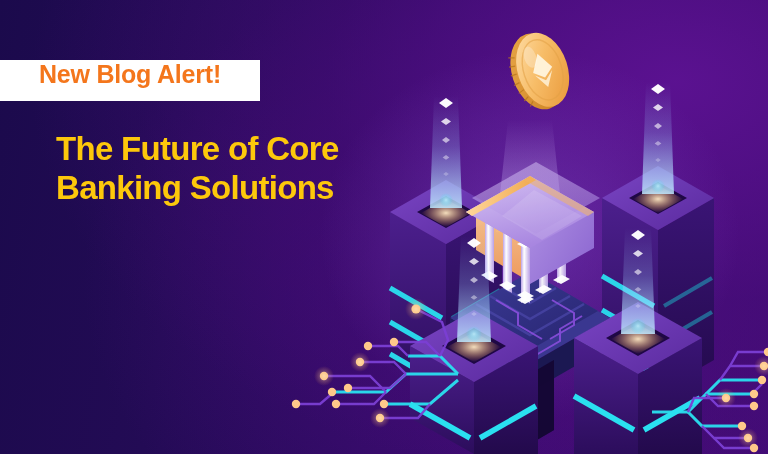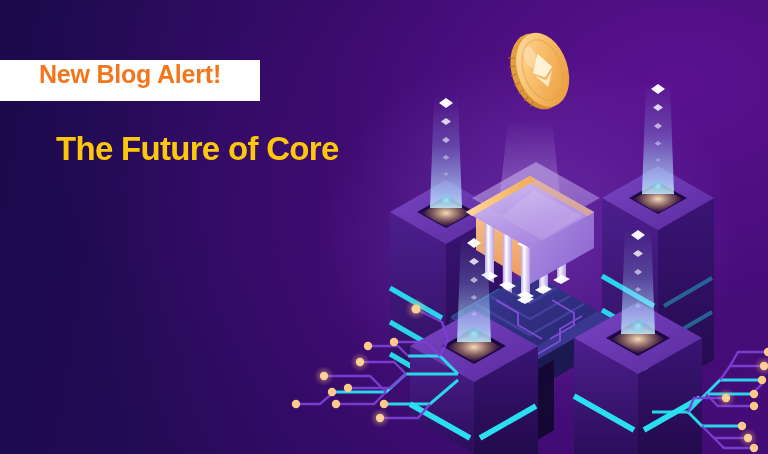--- a/index.html
+++ b/index.html
@@ -52,20 +52,21 @@
 <body>
 
 <div id="banner">
 
   <div class="badge">
     <span class="badge-text">New Blog Alert!</span>
   </div>
 
   <div class="headline">
     <span>The Future of Core</span>
+    <span>Banking Solutions</span>
   </div>
 
 
   <div id="art">
   <svg viewBox="0 0 478 454" xmlns="http://www.w3.org/2000/svg">
     <defs>
       <linearGradient id="gCoinFace" x1="0" y1="0" x2="1" y2="1">
         <stop offset="0%" stop-color="#ffe0ad"></stop>
         <stop offset="45%" stop-color="#f7bd68"></stop>
         <stop offset="100%" stop-color="#e79434"></stop>

